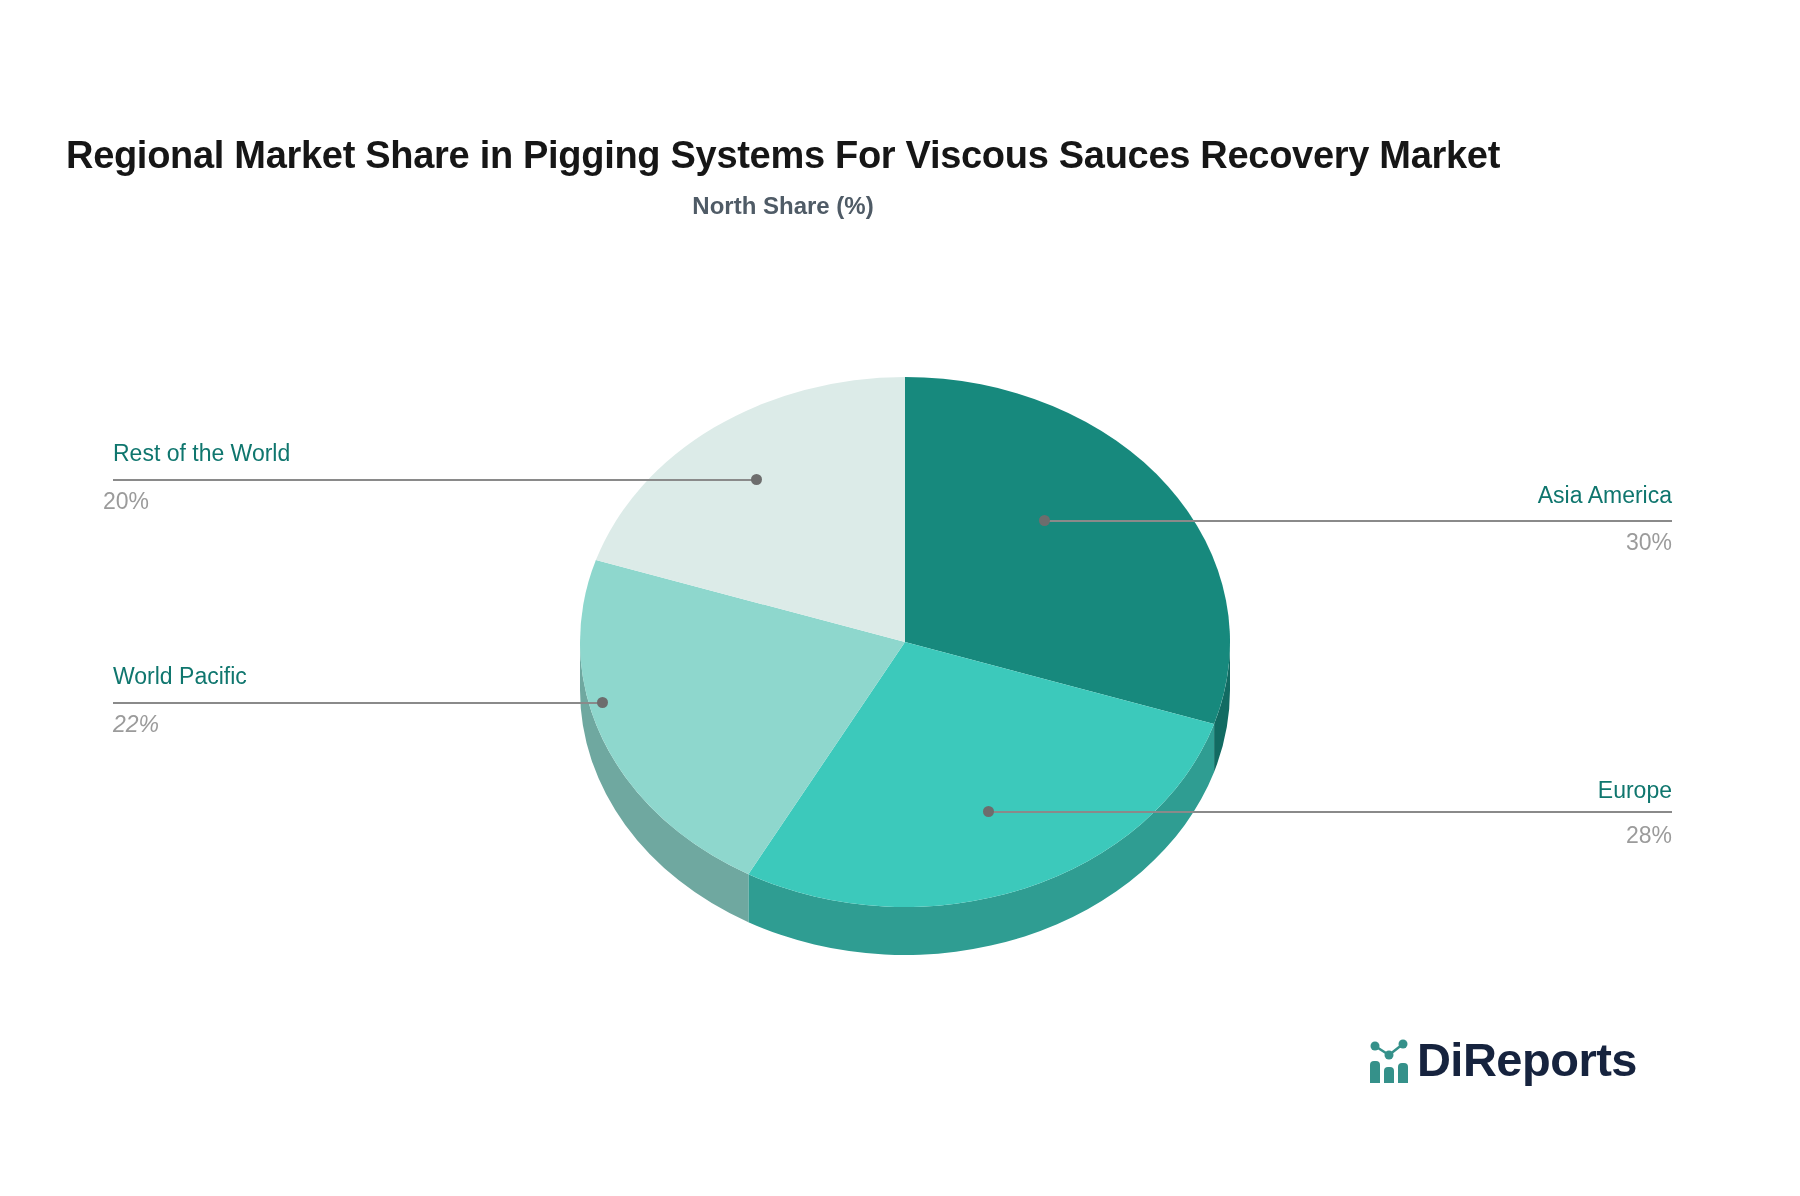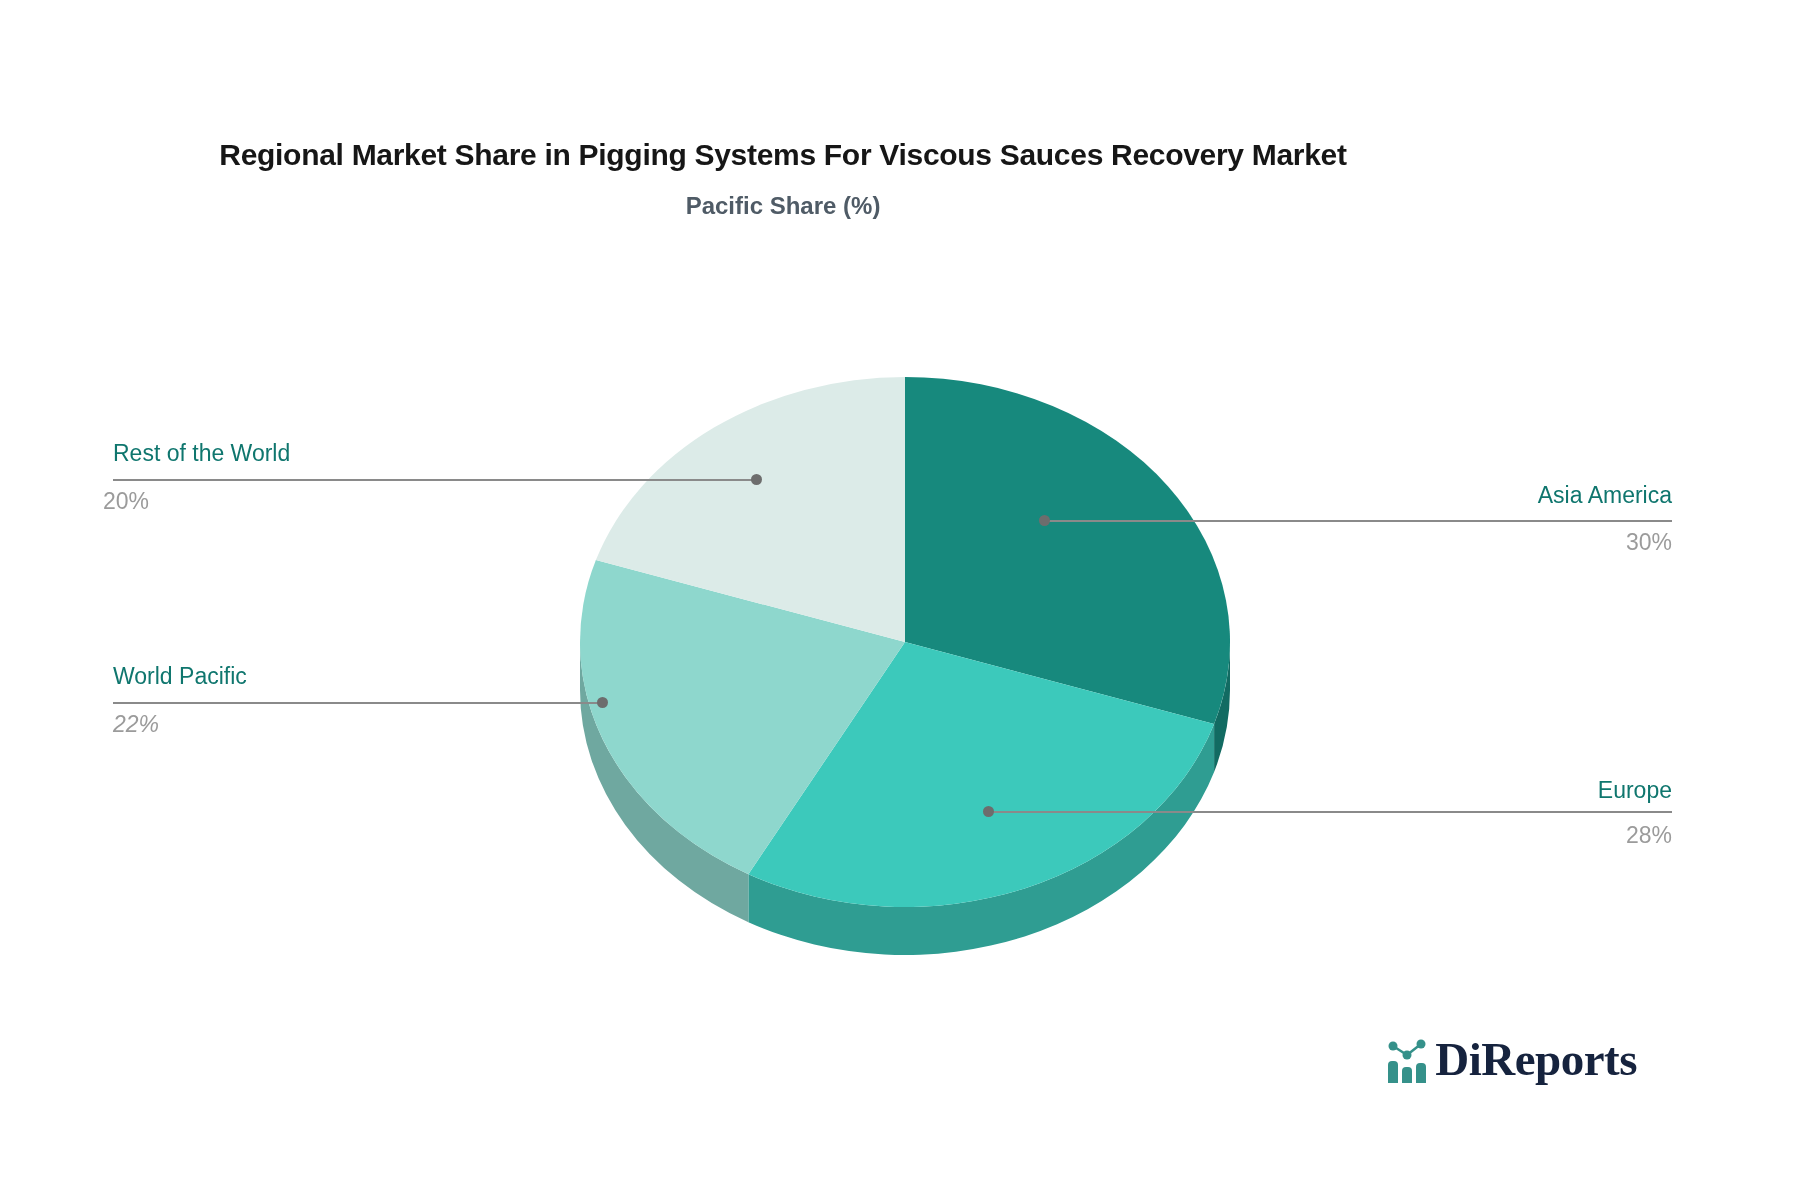--- a/index.html
+++ b/index.html
@@ -1,38 +1,38 @@
 <!DOCTYPE html>
 <html><head>
 <meta charset="utf-8">
 <style>
   html,body{margin:0;padding:0;background:#ffffff;}
   .page{position:relative;width:1800px;height:1196px;background:#ffffff;overflow:hidden;
         font-family:"Liberation Sans",sans-serif;}
   .chart-title{position:absolute;top:139px;left:0;width:1566px;text-align:center;
-        font-size:30px;line-height:32px;font-weight:700;color:#161616;letter-spacing:-0.3px;}
+        font-size:38px;line-height:32px;font-weight:700;color:#161616;letter-spacing:-0.3px;}
   .chart-subtitle{position:absolute;top:194px;left:0;width:1566px;text-align:center;
         font-size:24px;line-height:24px;font-weight:700;color:#4f5b66;}
   .pie-svg{position:absolute;left:0;top:0;}
   .callout-name{position:absolute;font-size:23px;line-height:24px;color:#0f766e;white-space:nowrap;}
   .callout-pct{position:absolute;font-size:23px;line-height:24px;color:#9b9b9b;white-space:nowrap;}
   .callout-line{position:absolute;height:2px;background:#8a8a8a;}
   .callout-dot{position:absolute;width:11px;height:11px;border-radius:50%;background:#6d6d6d;}
   .align-right{text-align:right;}
   .logo{position:absolute;top:1036px;right:163px;display:flex;align-items:flex-end;gap:7px;}
-  .logo-text{font-family:Liberation Serif, serif;font-weight:700;font-size:47px;
+  .logo-text{font-family:Liberation Sans, sans-serif;font-weight:700;font-size:47px;
         line-height:47px;color:#16233e;letter-spacing:-0.5px;}
 </style>
 </head>
 <body>
 
 <div class="page">
 
   <div class="chart-title">Regional Market Share in Pigging Systems For Viscous Sauces Recovery Market</div>
-  <div class="chart-subtitle">Pacific Share (%)</div>
+  <div class="chart-subtitle">North Share (%)</div>
 
   <svg id="pie-svg" class="pie-svg" width="1800" height="1196" viewBox="0 0 1800 1196">
       <path d="M 1230.0 642.0 A 325 265 0 0 1 1214.1 723.9 l 0 48 A 325 265 0 0 0 1230.0 690.0 Z" fill="#126b62"></path>
       <path d="M 1214.1 723.9 A 325 265 0 0 1 748.4 874.2 l 0 48 A 325 265 0 0 0 1214.1 771.9 Z" fill="#2f9d92"></path>
       <path d="M 748.4 874.2 A 325 265 0 0 1 580.0 642.0 l 0 48 A 325 265 0 0 0 748.4 922.2 Z" fill="#6fa8a0"></path>
       <path d="M 905 642 L 905.0 377.0 A 325 265 0 0 1 1214.1 723.9 Z" fill="#17897d"></path>
       <path d="M 905 642 L 1214.1 723.9 A 325 265 0 0 1 748.4 874.2 Z" fill="#3cc9bb"></path>
       <path d="M 905 642 L 748.4 874.2 A 325 265 0 0 1 595.9 560.1 Z" fill="#8ed7cd"></path>
       <path d="M 905 642 L 595.9 560.1 A 325 265 0 0 1 905.0 377.0 Z" fill="#dcebe8"></path>
     </svg>

